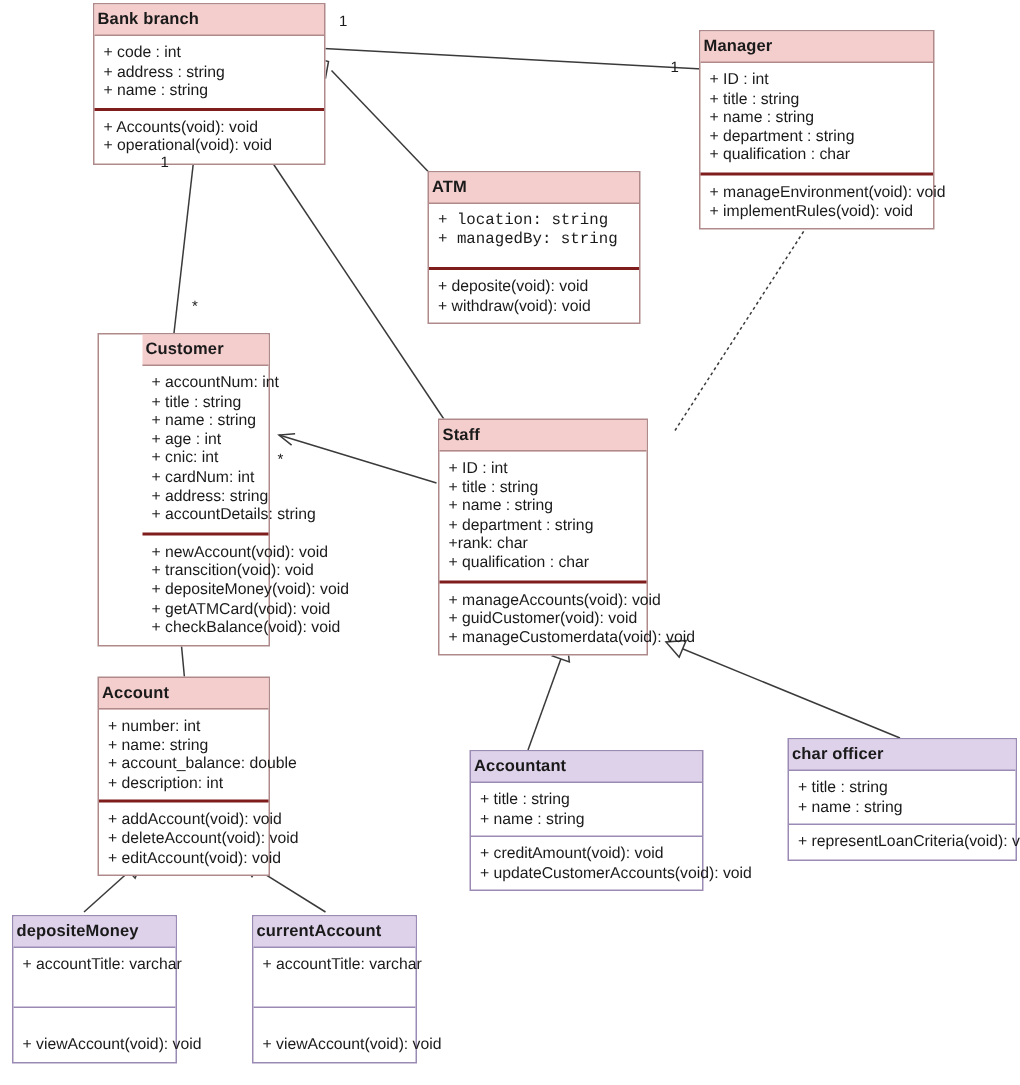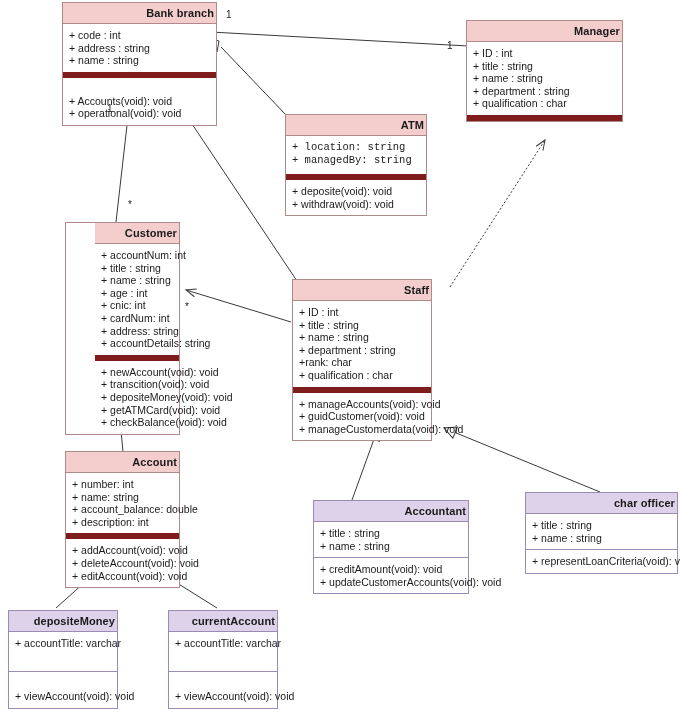--- a/index.html
+++ b/index.html
@@ -22,38 +22,38 @@
   }
   .uml{
     position:absolute;
     box-sizing:border-box;
     border:1px solid #b08a8a;
     background:#ffffff;
     z-index:5;
   }
   .uml .hdr{
     box-sizing:border-box;
-    text-align:right;
+    text-align:left;
     font-size:11px;
     font-weight:bold;
     color:#1a1a1a;
     padding:4px 2px 4px 2px;
     border-bottom:1px solid #b08a8a;
     background:#f4cdcd;
     letter-spacing:0.1px;
   }
   .uml .sect{
     box-sizing:border-box;
     padding:5px 6px 5px 6px;
     font-size:10.5px;
     color:#1a1a1a;
     line-height:12.6px;
   }
   .uml .sect.attrs{
-    border-bottom:6px solid #7f1d1d;
+    border-bottom:2px solid #7f1d1d;
   }
   .uml .row{ white-space:nowrap; }
 
   
   .uml.purple{ border:1px solid #9b8bb4; }
   .uml.purple .hdr{ background:#ded2ea; border-bottom:1px solid #9b8bb4; }
   .uml.purple .sect.attrs{ border-bottom:1px solid #9b8bb4; }
 
   .mult{
     position:absolute;
@@ -126,34 +126,38 @@
     </g>
   </svg>
 
   <div class="uml" style="left:62px; top:2px; width:155px;">
     <div class="hdr">Bank branch</div>
     <div class="sect attrs">
       <div class="row">+ code : int</div>
       <div class="row">+ address : string</div>
       <div class="row">+ name : string</div>
     </div>
-    <div class="sect methods" style="min-height:34px;margin-top:12px;">
+    <div class="sect methods" style="min-height:34px;">
       <div class="row">+ Accounts(void): void</div>
       <div class="row">+ operational(void): void</div>
     </div>
   </div>
 
   <div class="uml" style="left:466px; top:20px; width:157px;">
     <div class="hdr">Manager</div>
     <div class="sect attrs">
       <div class="row">+ ID : int</div>
       <div class="row">+ title : string</div>
       <div class="row">+ name : string</div>
       <div class="row">+ department : string</div>
       <div class="row">+ qualification : char</div>
+    </div>
+    <div class="sect methods" style="min-height:34px;">
+      <div class="row">+ manageEnvironment(void): void</div>
+      <div class="row">+ implementRules(void): void</div>
     </div>
   </div>
 
   <div class="uml" style="left:285px; top:114px; width:142px;">
     <div class="hdr">ATM</div>
     <div class="sect attrs" style="min-height:44px;font-family:Liberation Mono, monospace;">
       <div class="row">+ location: string</div>
       <div class="row">+ managedBy: string</div>
     </div>
     <div class="sect methods" style="min-height:34px;">

